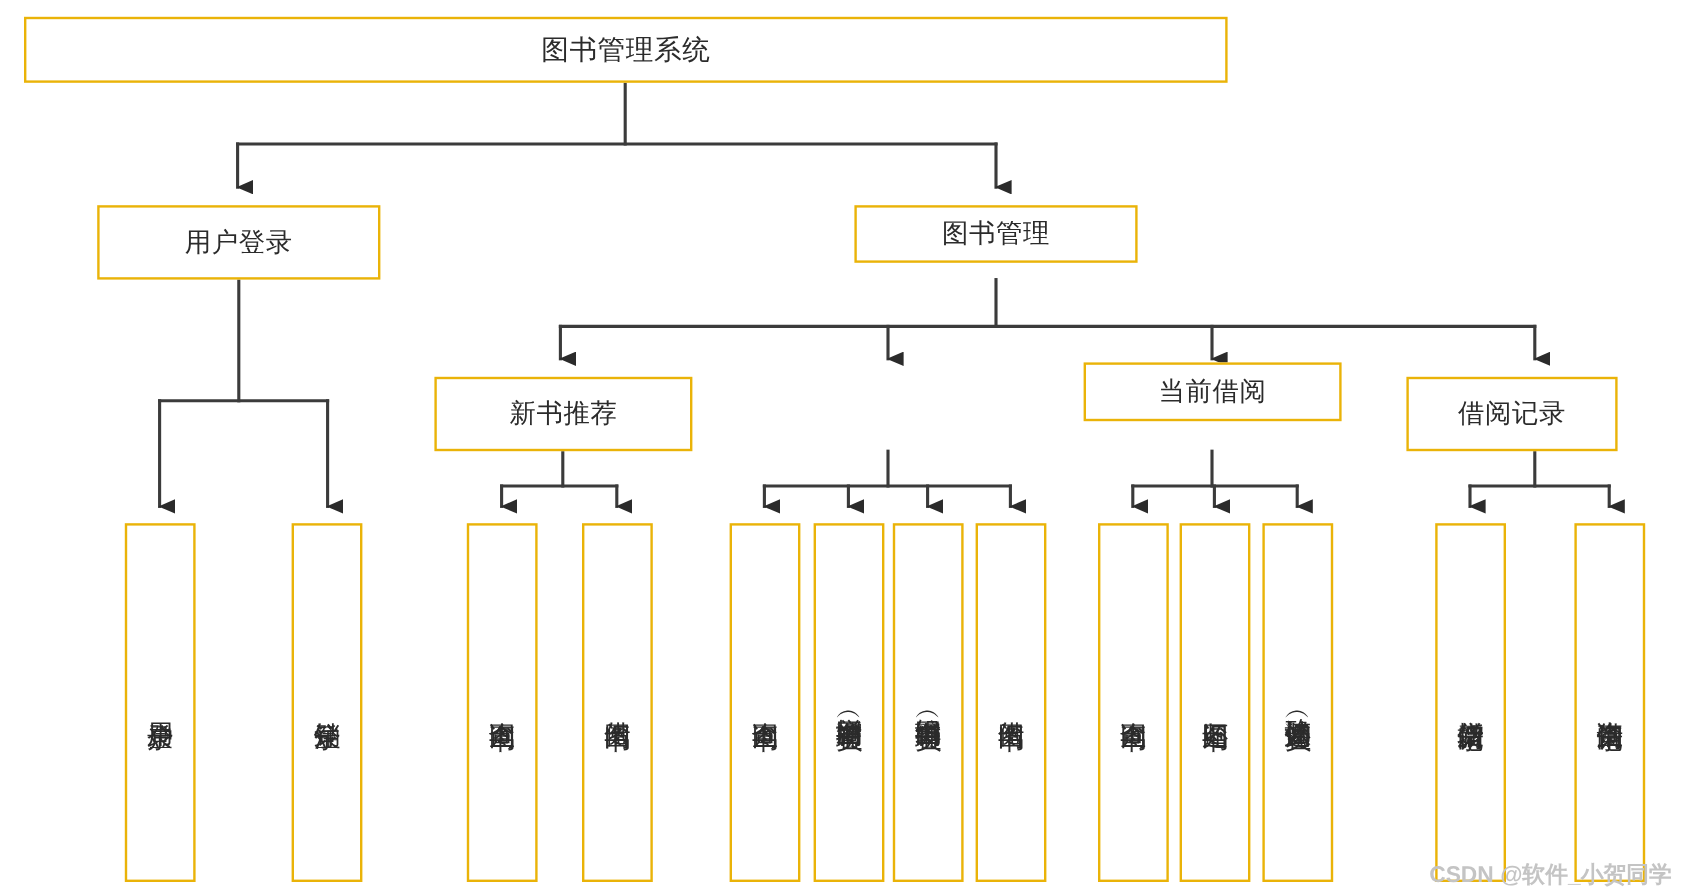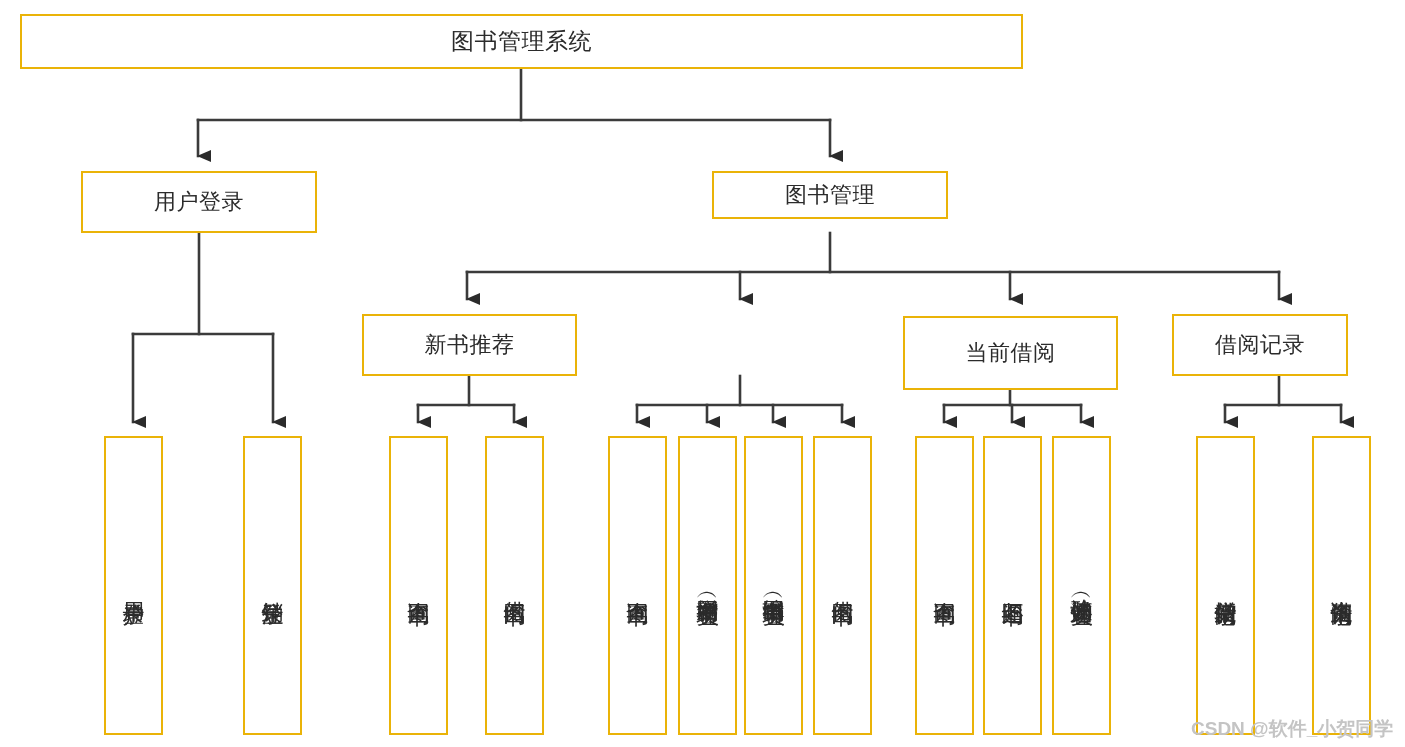--- a/index.html
+++ b/index.html
@@ -138,21 +138,21 @@
   <div class="node horiz" style="left:81px; top:171px; width:236px; height:62px;">
     <span class="label">用户登录</span>
   </div>
   <div class="node horiz" style="left:712px; top:171px; width:236px; height:48px;">
     <span class="label">图书管理</span>
   </div>
 
   <div class="node horiz" style="left:362px; top:314px; width:215px; height:62px;">
     <span class="label">新书推荐</span>
   </div>
-  <div class="node horiz" style="left:903px; top:316px; width:215px; height:74px;">
+  <div class="node horiz" style="left:903px; top:302px; width:215px; height:49px;">
     <span class="label">当前借阅</span>
   </div>
   <div class="node horiz" style="left:1172px; top:314px; width:176px; height:62px;">
     <span class="label">借阅记录</span>
   </div>
 
   <div class="node vert" style="left:104px; top:436px; width:59px; height:299px;">
     <span class="label">用户登录</span>
   </div>
   <div class="node vert" style="left:243px; top:436px; width:59px; height:299px;">

